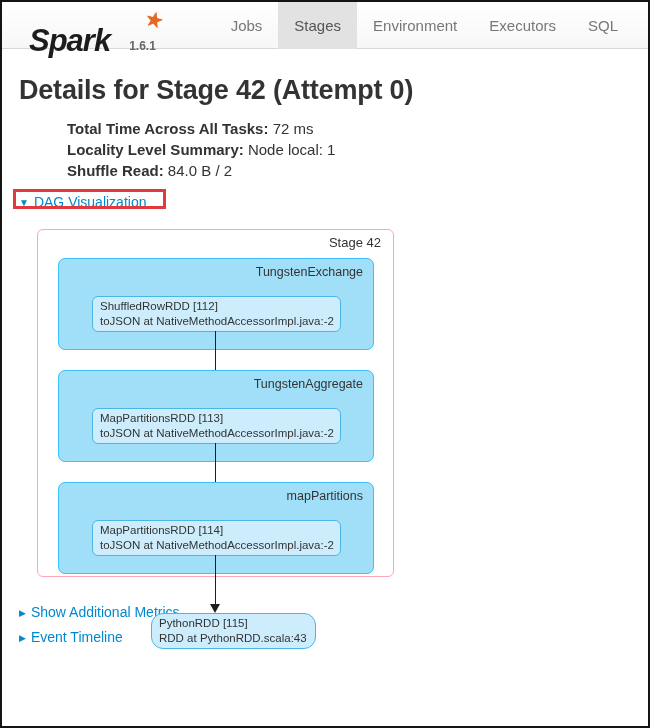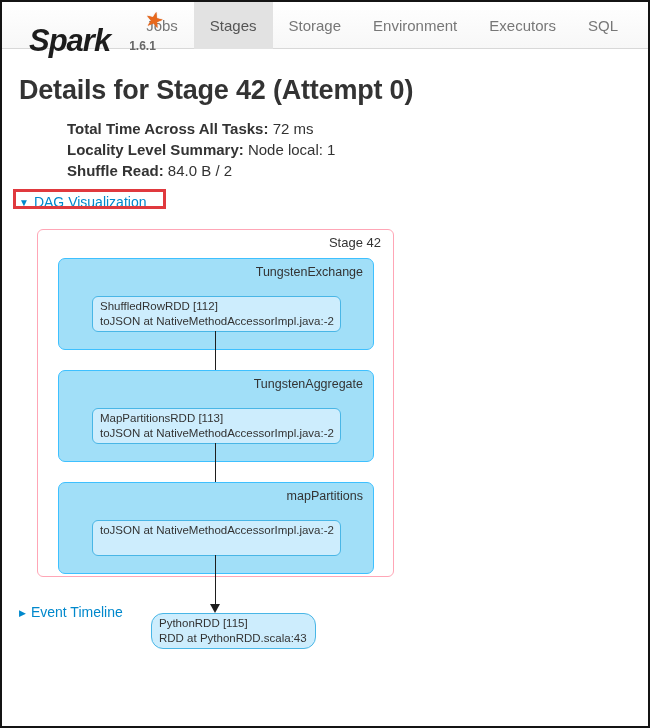--- a/index.html
+++ b/index.html
@@ -212,21 +212,20 @@
 
   <nav class="navbar">
     <div class="logo-wrap">
       <span class="logo-text">Spark</span>
       <span class="logo-star">★</span>
       <span class="logo-version">1.6.1</span>
     </div>
     <ul class="nav-tabs">
       <li>Jobs</li>
       <li class="active">Stages</li>
-      <li>Storage</li>
       <li>Environment</li>
       <li>Executors</li>
       <li>SQL</li>
     </ul>
   </nav>
 
   <div class="main">
 
     <h1 class="page-title">Details for Stage 42 (Attempt 0)</h1>
 
@@ -279,36 +278,40 @@
       </div>
 
       <div class="dag-edge edge-2">
         <div class="edge-line"></div>
         <div class="edge-head"></div>
       </div>
 
       <div class="dag-cluster cluster-3">
         <div class="cluster-label">mapPartitions</div>
         <div class="dag-node cluster-node">
+          <div>MapPartitionsRDD [114]</div>
           <div>toJSON at NativeMethodAccessorImpl.java:-2</div>
         </div>
       </div>
 
       <div class="dag-edge edge-3">
         <div class="edge-line"></div>
         <div class="edge-head"></div>
       </div>
 
       <div class="dag-node final-node">
         <div>PythonRDD [115]</div>
         <div>RDD at PythonRDD.scala:43</div>
       </div>
     </div>
 
     
     <div class="bottom-toggles">
       <a class="toggle-link">
+        <span class="tri">▶</span><span>Show Additional Metrics</span>
+      </a>
+      <a class="toggle-link">
         <span class="tri">▶</span><span>Event Timeline</span>
       </a>
     </div>
 
   </div>
 </div>
 
 </body></html>

